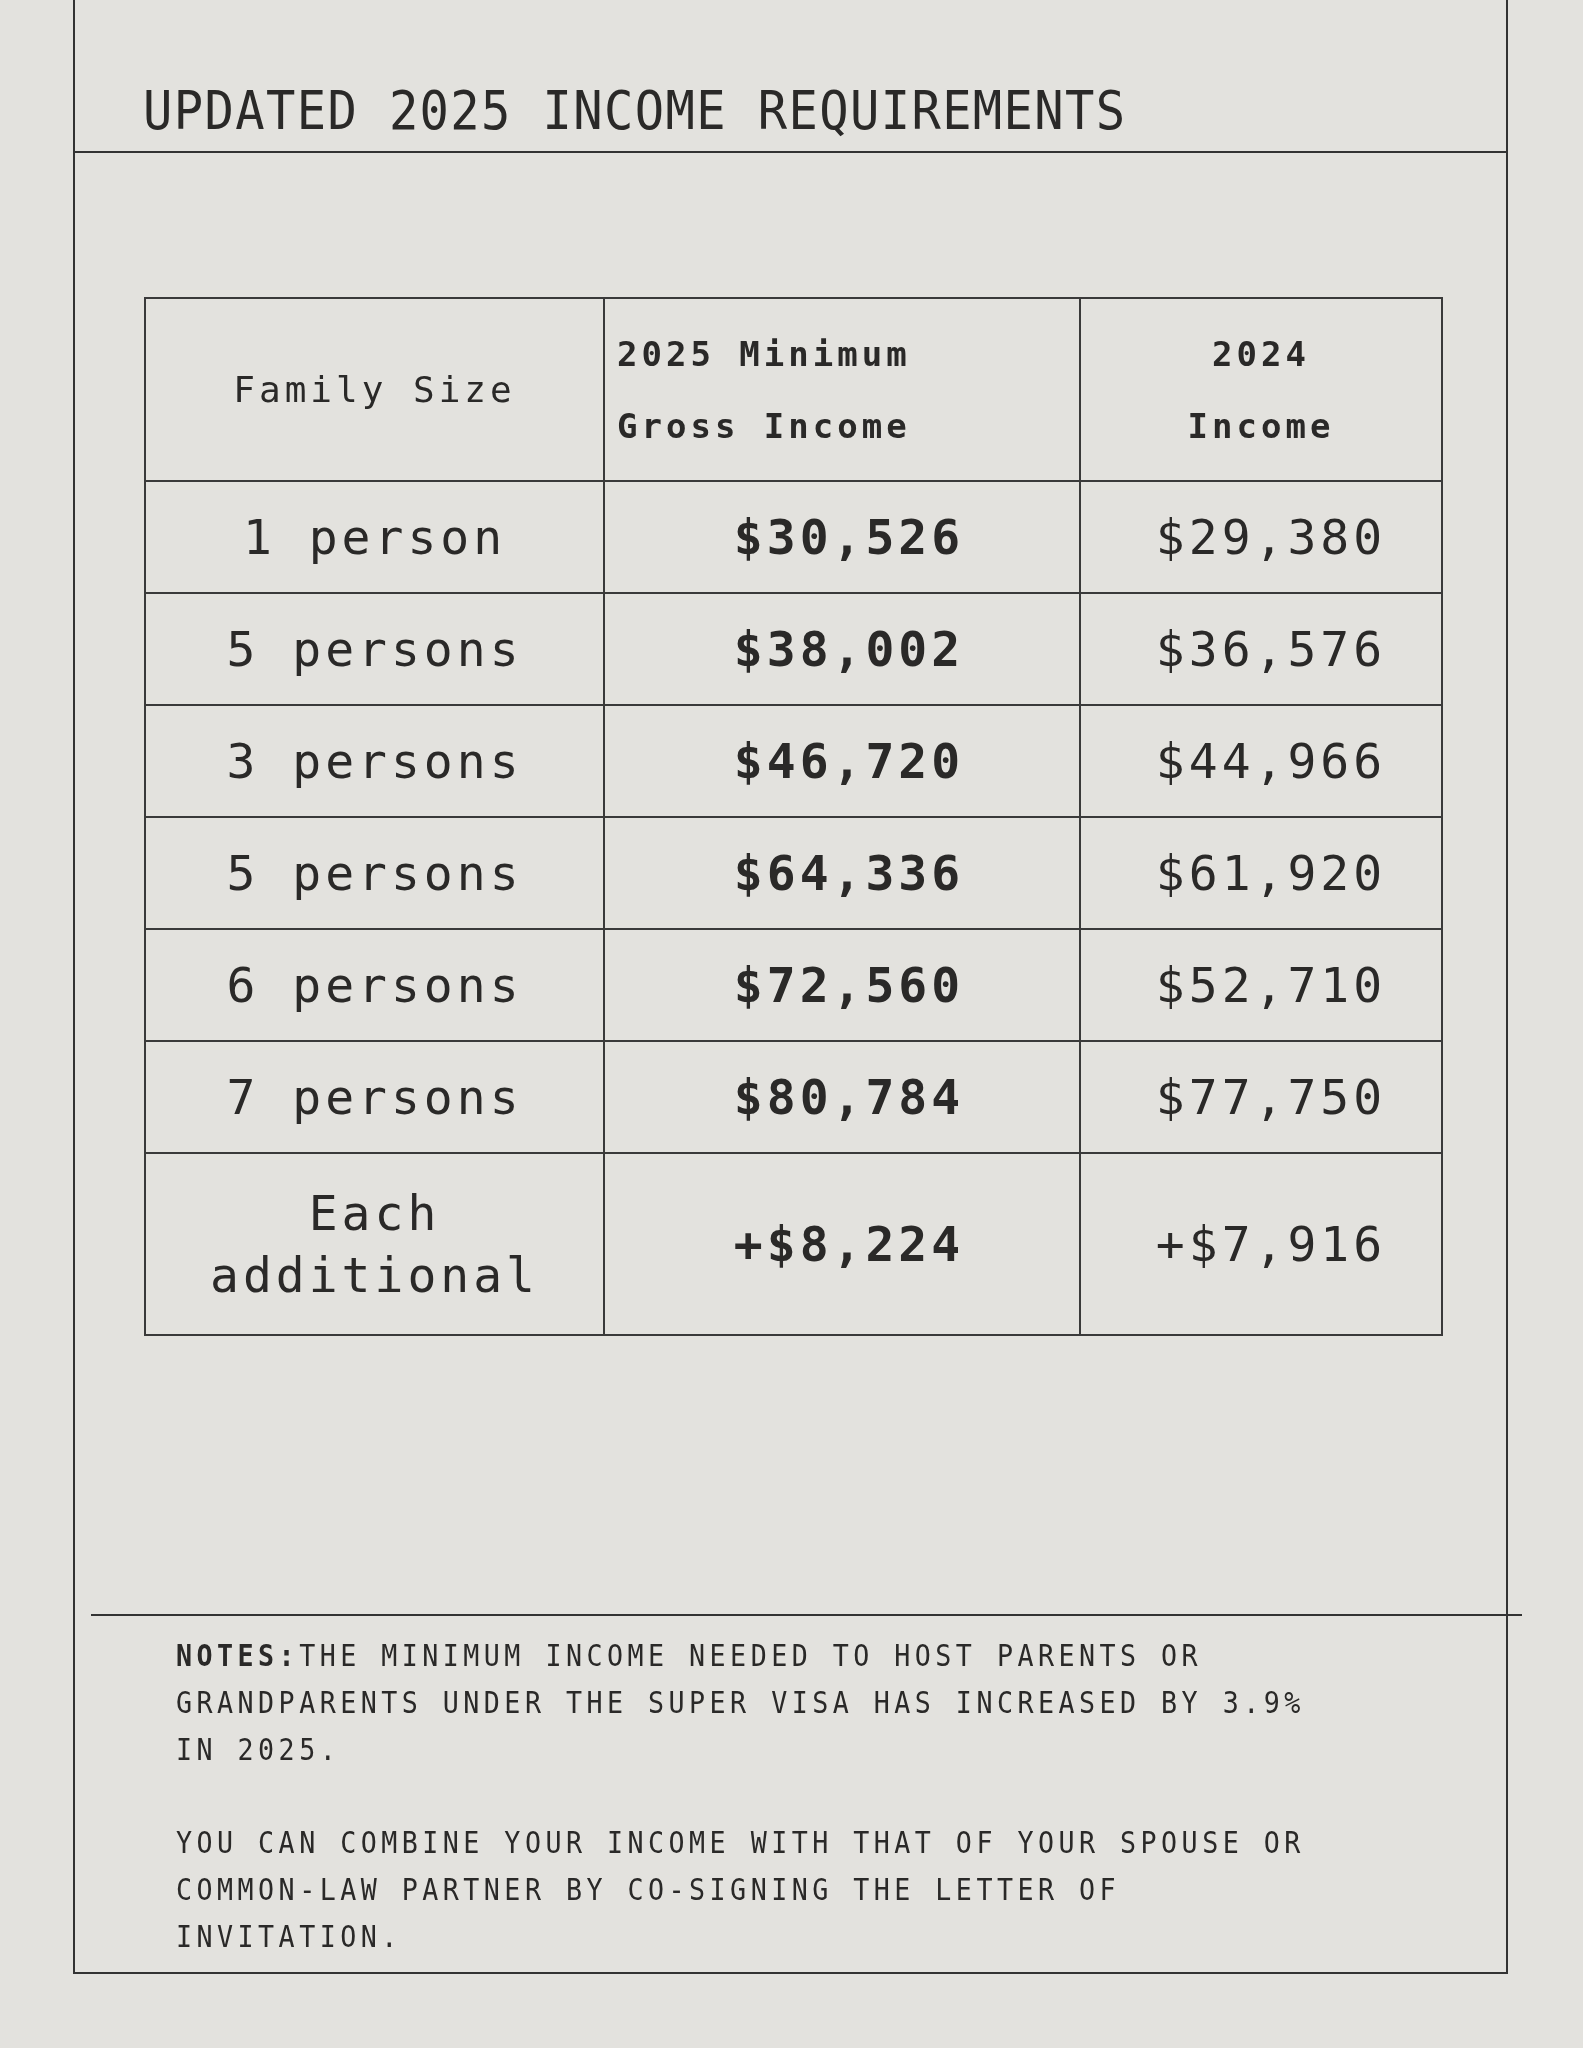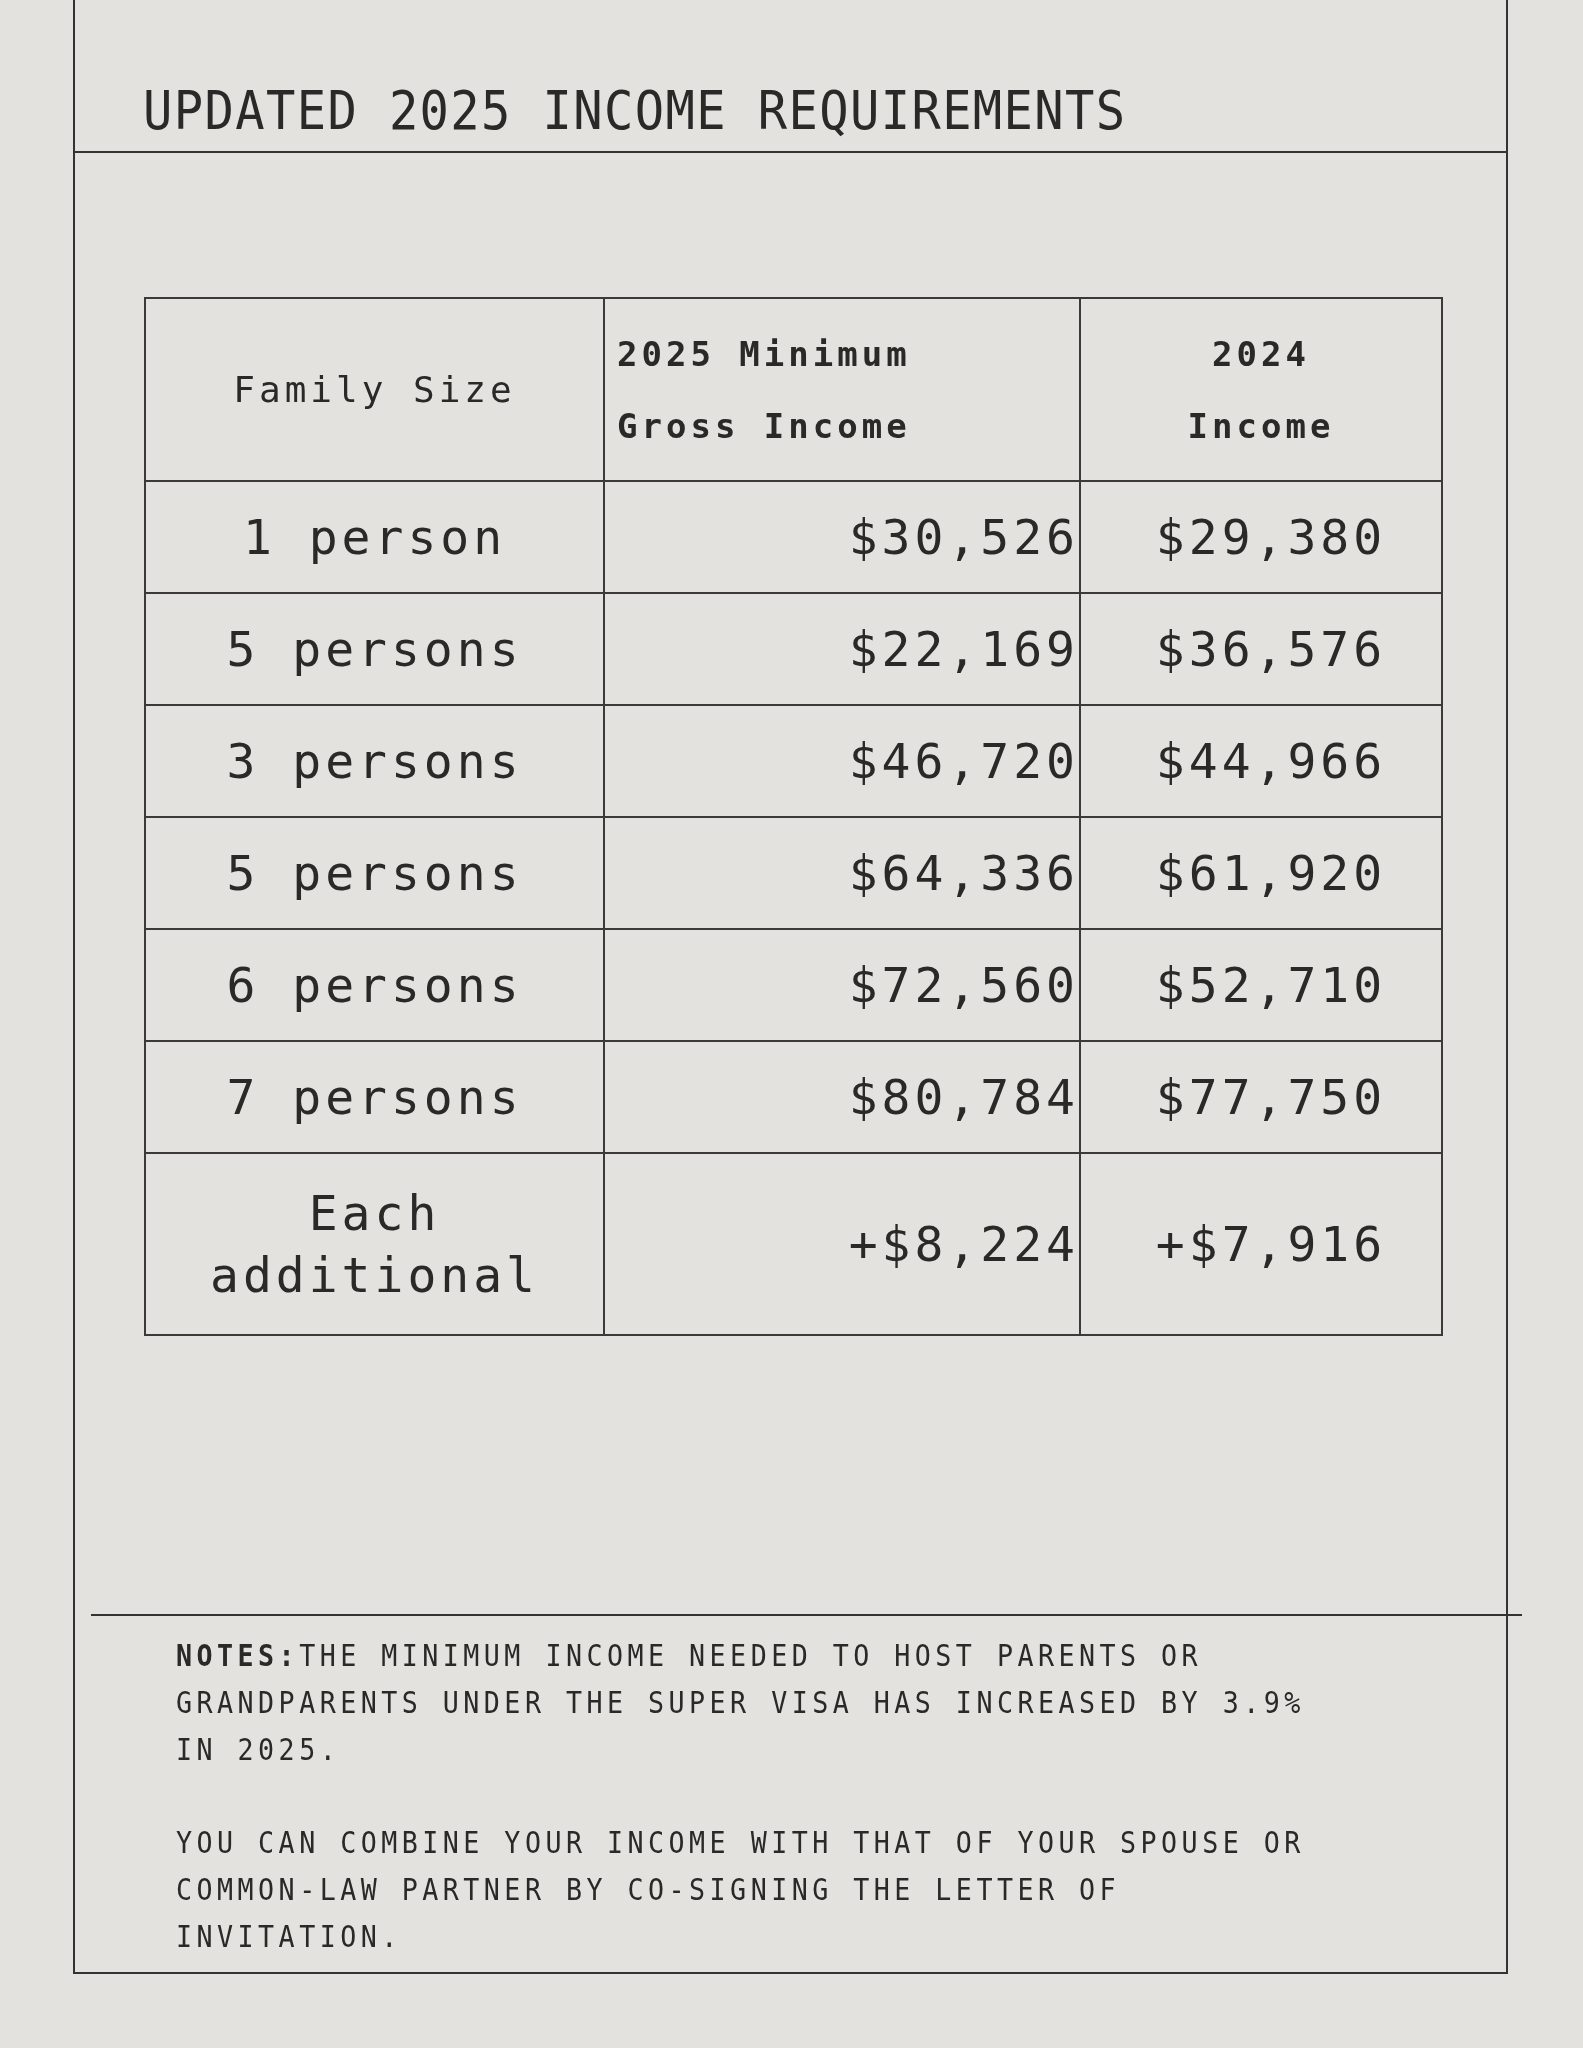--- a/index.html
+++ b/index.html
@@ -83,21 +83,21 @@
       letter-spacing: 4px;
       line-height: 72px;
     }
     .th-2025 { text-align: left; padding-left: 12px !important; }
     .th-2024 { text-align: center; }
     .cell {
       font-size: 48px;
       letter-spacing: 4px;
     }
     .cell-size { text-align: center; }
-    .cell-2025 { text-align: right; padding-left: 14px !important; }
+    .cell-2025 { text-align: center; padding-left: 14px !important; font-weight: bold; }
     .cell-2024 { text-align: center; padding-left: 20px !important; }
     .cell-multi { line-height: 62px; border-radius: 20px; }
     .notes {
       position: absolute;
       left: 16px;
       top: 1616px;
       width: 100%;
       border-top: 2.5px solid #333;
       box-sizing: border-box;
       padding: 16px 0 0 85px;
@@ -149,21 +149,21 @@
       </tr>
     </thead>
     <tbody>
       <tr>
         <td class="cell cell-size">1 person</td>
         <td class="cell cell-2025">$30,526</td>
         <td class="cell cell-2024">$29,380</td>
       </tr>
       <tr>
         <td class="cell cell-size">5 persons</td>
-        <td class="cell cell-2025">$22,169</td>
+        <td class="cell cell-2025">$38,002</td>
         <td class="cell cell-2024">$36,576</td>
       </tr>
       <tr>
         <td class="cell cell-size">3 persons</td>
         <td class="cell cell-2025">$46,720</td>
         <td class="cell cell-2024">$44,966</td>
       </tr>
       <tr>
         <td class="cell cell-size">5 persons</td>
         <td class="cell cell-2025">$64,336</td>

